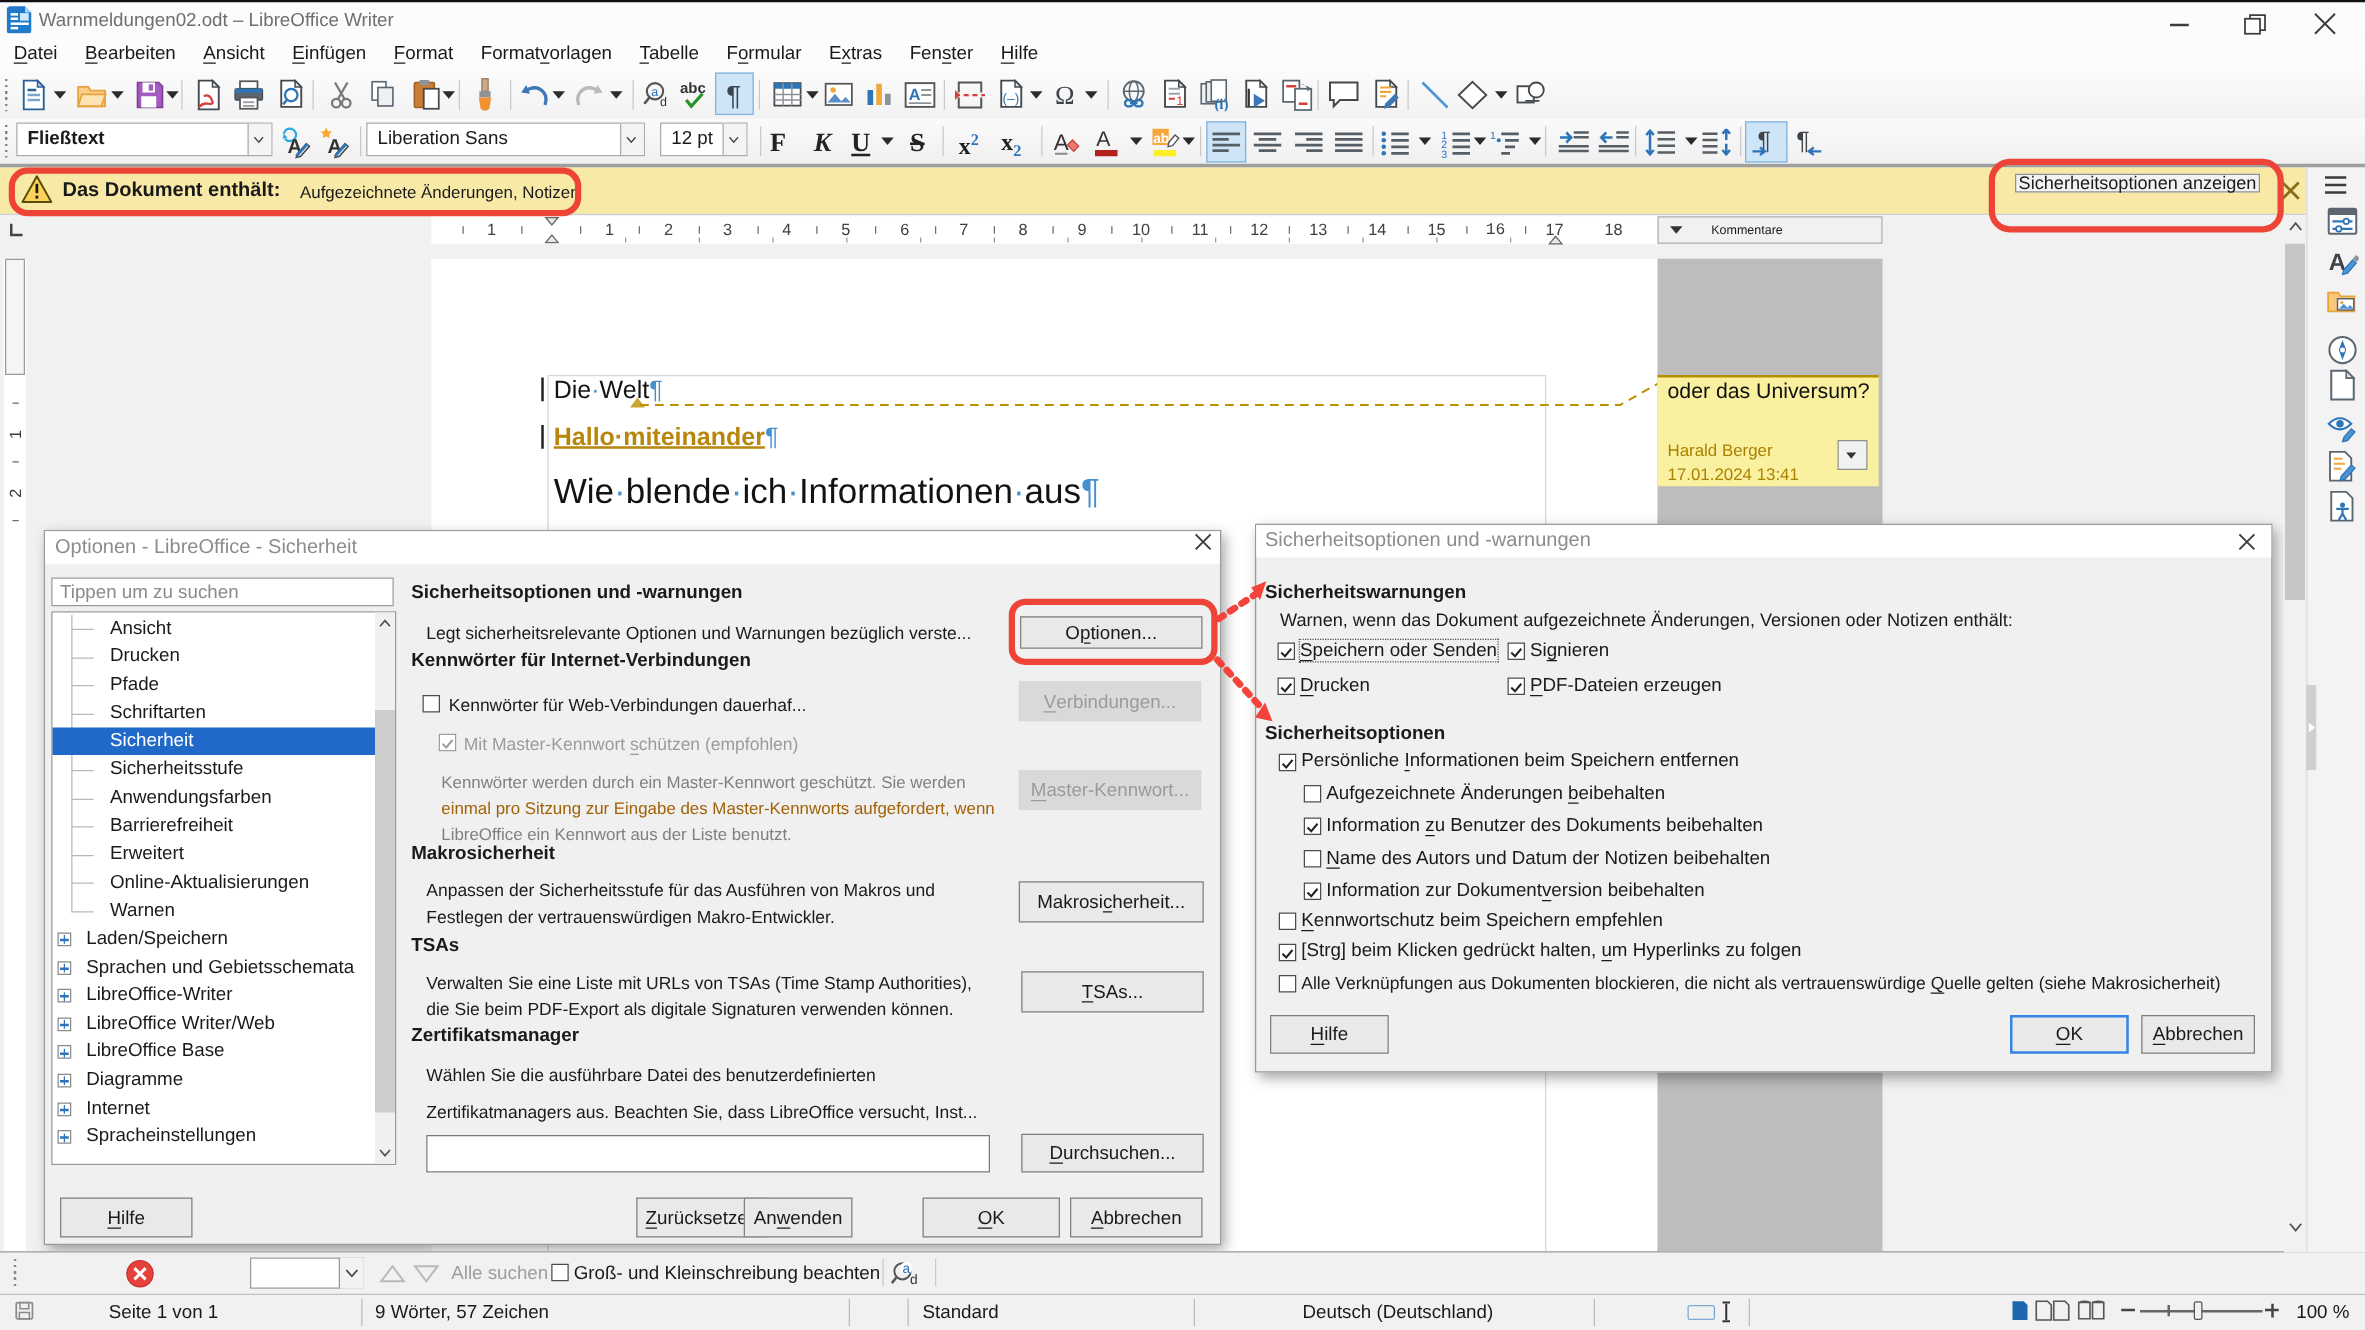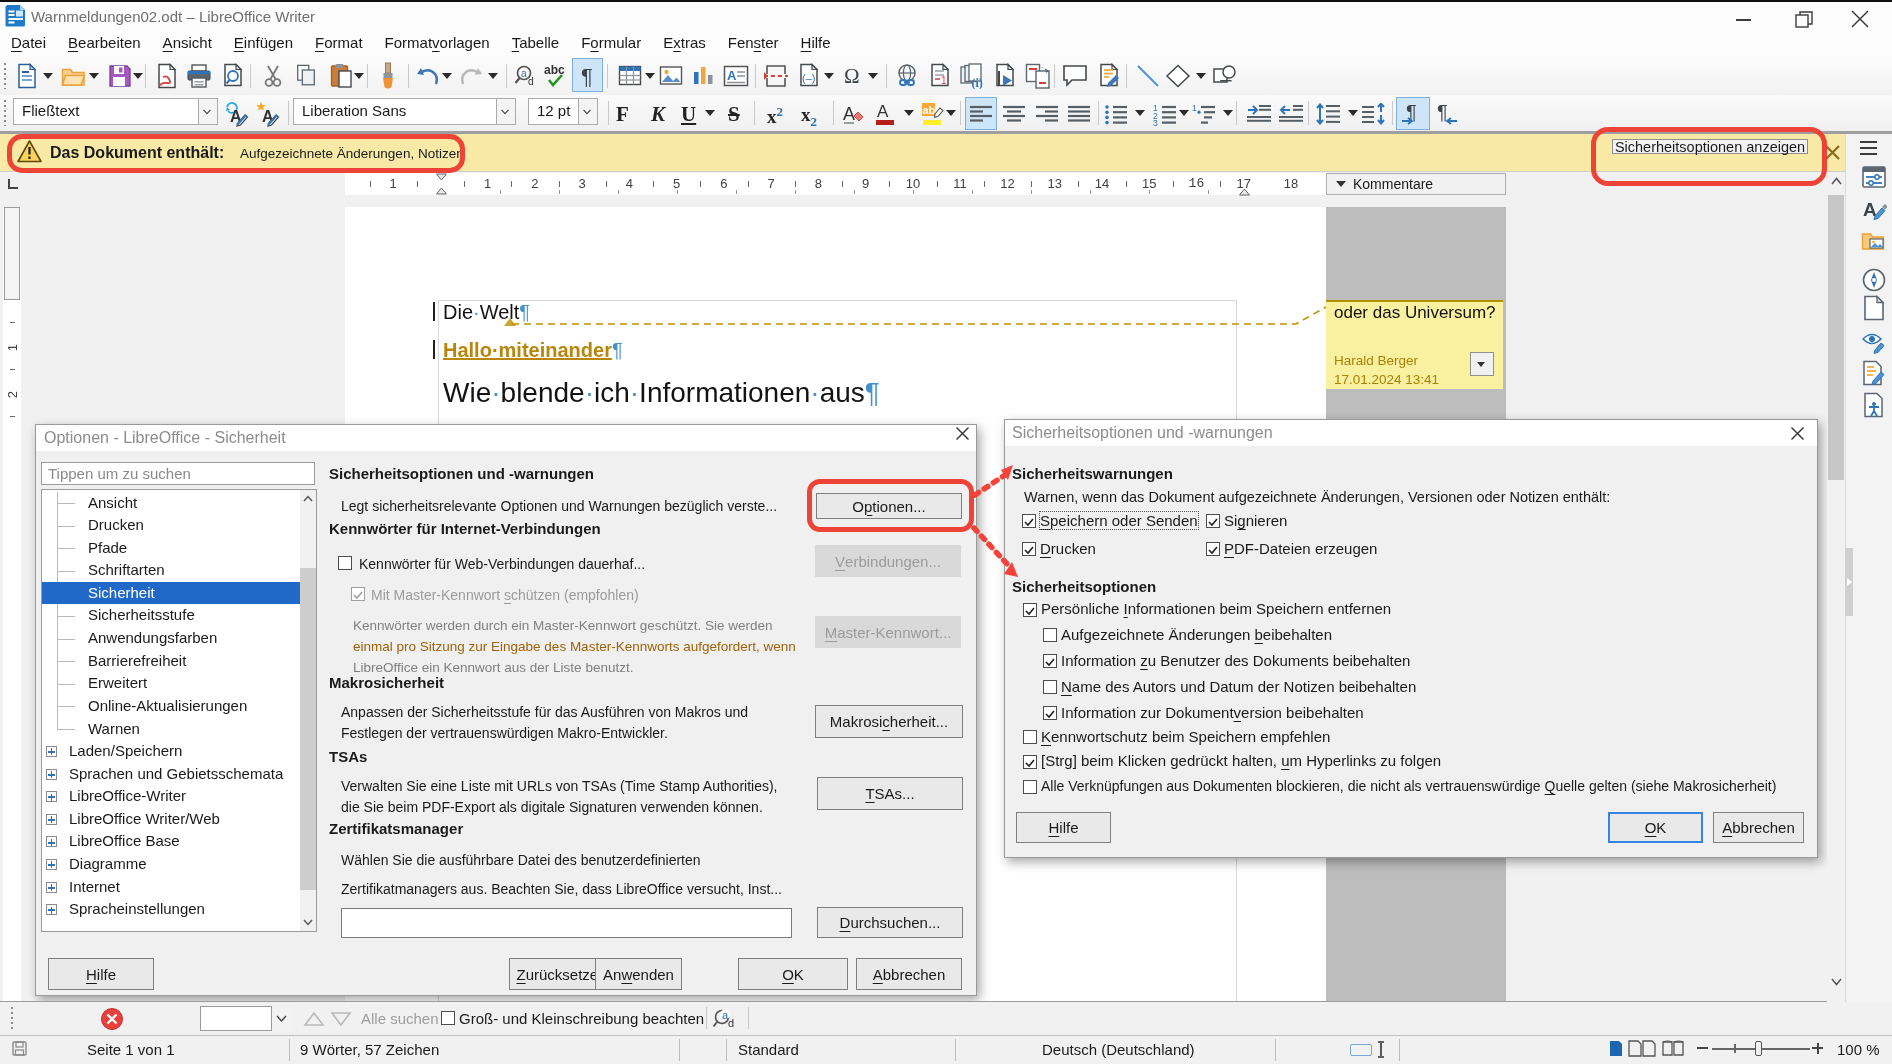--- a/index.html
+++ b/index.html
@@ -263,21 +263,21 @@
 <div class="sep1" style="left:886px;"></div>
 <div class="sep1" style="left:1054px;"></div>
 <div class="sep1" style="left:1126px;"></div>
 </div>
 
 <div class="abs" style="left:0;top:95px;width:1892px;height:36px;background:linear-gradient(#fafafa,#f0f0f0);"></div>
 <div class="abs" style="left:0;top:131px;width:1892px;height:3px;background:#9e9e9e;"></div>
 <div id="tb2icons">
 <div class="abs" style="left:4px;top:100px;width:2px;height:26px;background:repeating-linear-gradient(#8a8a8a 0 2px, transparent 2px 5px);"></div>
 <div class="combo" style="left:13px;width:205px;">
-      <div style="padding:3px 0 0 8px;font-size:15px;">Fließtext</div>
+      <div style="padding:3px 0 0 8px;font-size:15px;font-weight:bold;">Fließtext</div>
       <div class="dd"></div>
       <svg class="chev" style="right:5px;top:10px" width="10" height="7" viewBox="0 0 10 7">
         <path d="M1 1 L5 5.5 L9 1" fill="none" stroke="#444" stroke-width="1.3"></path>
       </svg>
     </div>
 <div class="combo" style="left:293px;width:223px;">
       <div style="padding:3px 0 0 8px;font-size:15px;">Liberation Sans</div>
       <div class="dd"></div>
       <svg class="chev" style="right:5px;top:10px" width="10" height="7" viewBox="0 0 10 7">
         <path d="M1 1 L5 5.5 L9 1" fill="none" stroke="#444" stroke-width="1.3"></path>
@@ -510,21 +510,21 @@
 <svg class="abs" style="left:435px;top:173px" width="13" height="22" viewBox="0 0 13 22">
   <path d="M1.5 1 h10 l-5 6 z" fill="#e8e8e8" stroke="#666" stroke-width="1"></path>
   <path d="M1.5 21 h10 l-5 -6 z" fill="#e8e8e8" stroke="#666" stroke-width="1"></path>
 </svg>
 <svg class="abs" style="left:1238px;top:187px" width="13" height="9" viewBox="0 0 13 9">
   <path d="M1.5 8 h10 l-5 -6 z" fill="#e8e8e8" stroke="#666" stroke-width="1"></path>
 </svg>
 
 <div class="abs" style="left:1326px;top:173px;width:180px;height:22px;background:#f1f1f1;border:1px solid #b0b0b0;display:flex;align-items:center;">
   <div style="width:0;height:0;border-left:5px solid transparent;border-right:5px solid transparent;border-top:6px solid #333;margin-left:9px;"></div>
-  <div style="margin-left:7px;font-size:14px;">Kommentare</div>
+  <div style="margin-left:23px;font-size:10px;">Kommentare</div>
 </div>
 
 <div class="abs" style="left:0;top:196px;width:1827px;height:806px;background:#f1f1f1;"></div>
 
 <div class="abs" style="left:3px;top:207px;width:18px;height:795px;background:#fff;"></div>
 <div class="abs" style="left:4px;top:207px;width:16px;height:93px;border:1px solid #9a9a9a;background:#f5f5f5;"></div>
 <div class="abs" style="left:3px;top:340px;font-size:13px;color:#404040;transform:rotate(-90deg);width:18px;text-align:center;">1</div>
 <div class="abs" style="left:3px;top:387px;font-size:13px;color:#404040;transform:rotate(-90deg);width:18px;text-align:center;">2</div>
 <div class="tick" style="left:10px;top:322px;width:5px;height:1px;"></div>
 <div class="tick" style="left:10px;top:369px;width:5px;height:1px;"></div>

